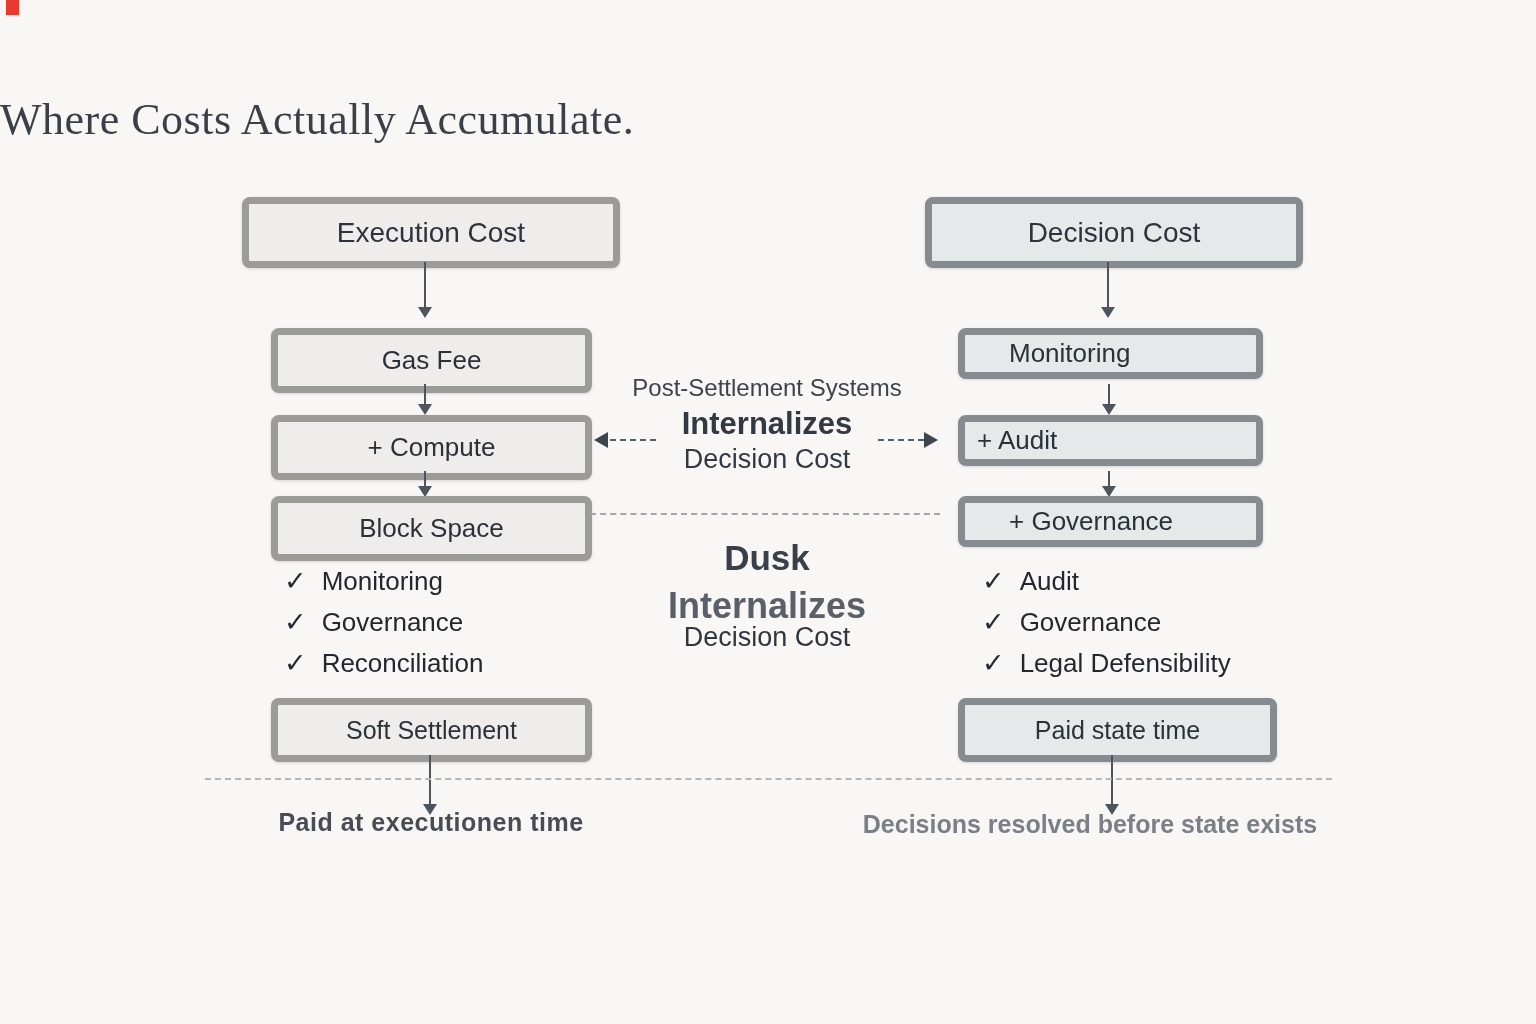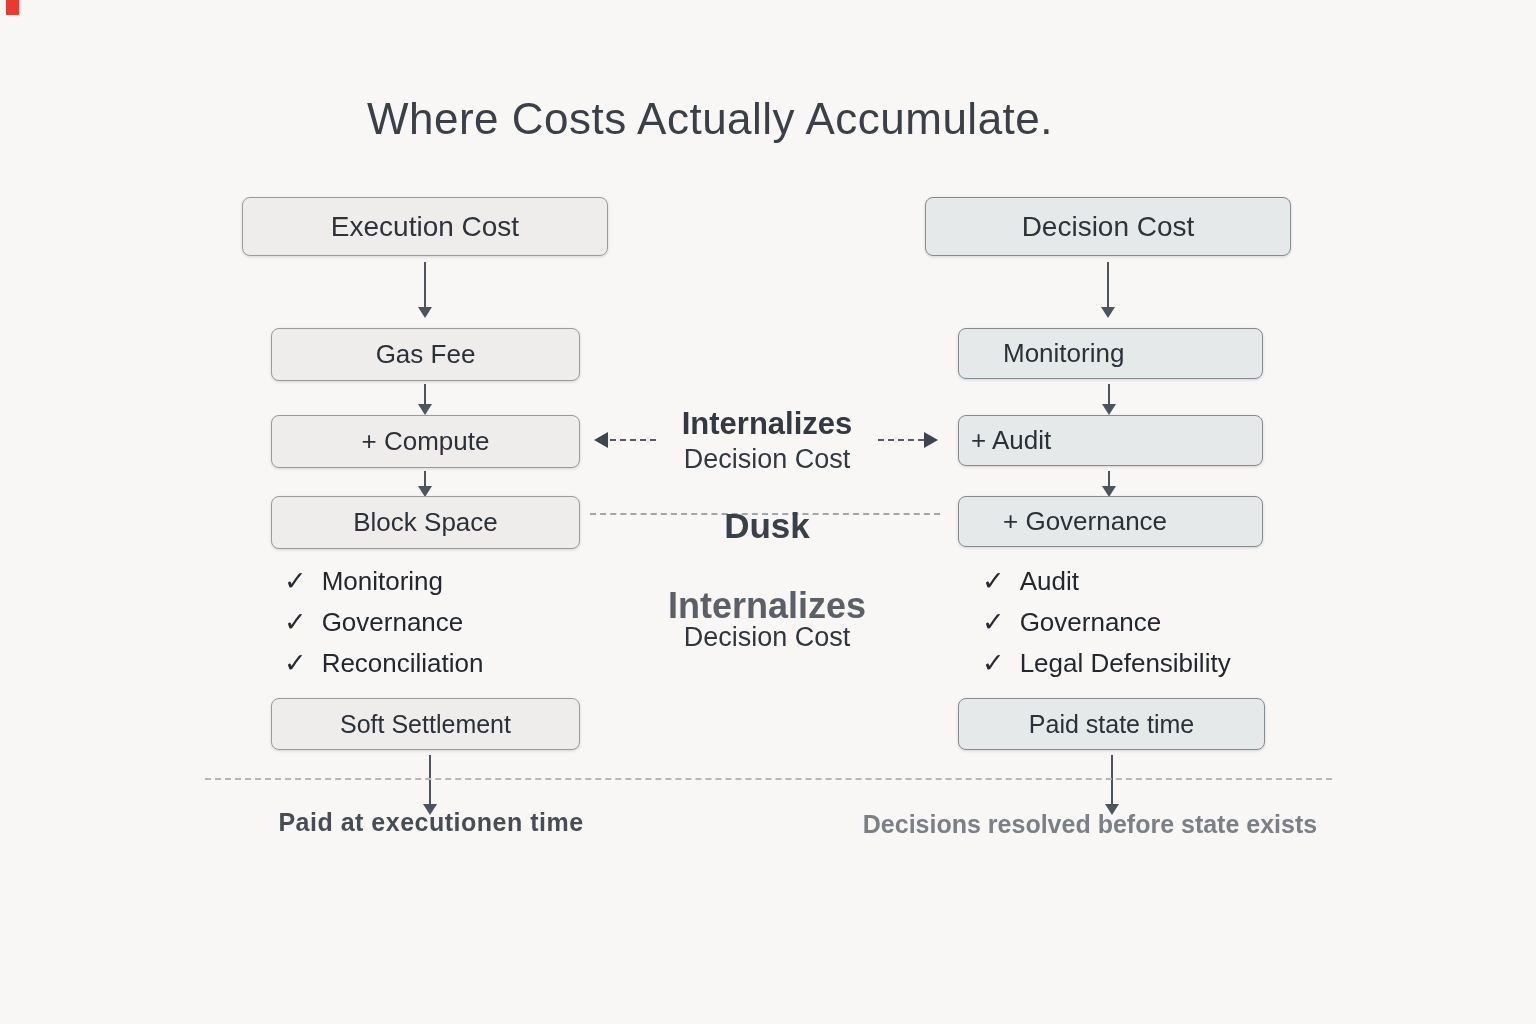--- a/index.html
+++ b/index.html
@@ -13,28 +13,29 @@
     background:#f8f7f6;
     overflow:hidden;
     color:#2e333b;
   }
   .red-mark{
     position:absolute;left:6px;top:0;width:13px;height:15px;
     background:#e63b2e;
   }
   .title{
     position:absolute;left:0;top:94px;width:1420px;
-    margin:0;text-align:center;
+    margin:0;
     font-size:44px;font-weight:500;letter-spacing:.5px;
     color:#3a3f48;
+    font-family:Liberation Serif, serif;
   }
   .box{
     position:absolute;
     display:flex;align-items:center;justify-content:center;
-    border:1px solid #4d7c0f;border-radius:8px;
+    border:7px solid #4d7c0f;border-radius:8px;
     box-shadow:0 1px 3px rgba(0,0,0,.14);
     font-size:26px;color:#2b3139;
   }
   .box.warm{background:#efedeb;border-color:#9b9b98;}
   .box.cool{background:#e5e9ea;border-color:#868b90;}
   .box.header{font-size:28px;font-weight:500;color:#2e333b;}
   .box.left-align{justify-content:flex-start;padding-left:44px;box-sizing:border-box;}
   .varrow{position:absolute;width:2px;background:#4d545e;}
   .ahead-down{position:absolute;width:0;height:0;
     border-left:7px solid transparent;border-right:7px solid transparent;
@@ -156,29 +157,30 @@
 
   <div class="box cool" style="left:958px;top:698px;width:305px;height:50px;font-size:25px;">
     <span>Paid state time</span>
   </div>
 
   <div class="varrow" style="left:1111px;top:755px;height:52px;"></div>
   <div class="ahead-down" style="left:1105px;top:804px;"></div>
 
   <div class="ctext caption-muted" style="left:860px;top:810px;width:460px;">Decisions resolved before state exists</div>
 
+  <div class="ctext" style="left:592px;top:374px;width:350px;font-size:24px;color:#3e434b;">Post-Settlement Systems</div>
   <div class="ctext" style="left:592px;top:406px;width:350px;font-size:31px;font-weight:600;color:#333942;">Internalizes</div>
   <div class="ctext" style="left:592px;top:444px;width:350px;font-size:27px;color:#333942;">Decision Cost</div>
 
   <div class="hdash" style="left:610px;top:439px;width:46px;"></div>
   <div class="ahead-left" style="left:594px;top:432px;"></div>
   <div class="hdash" style="left:878px;top:439px;width:46px;"></div>
   <div class="ahead-right" style="left:924px;top:432px;"></div>
 
   <div class="sep-dash" style="left:590px;top:513px;width:350px;"></div>
 
-  <div class="ctext" style="left:592px;top:506px;width:350px;font-size:35px;font-weight:600;color:#3a4049;">Dusk</div>
+  <div class="ctext" style="left:592px;top:538px;width:350px;font-size:35px;font-weight:600;color:#3a4049;">Dusk</div>
   <div class="ctext" style="left:592px;top:585px;width:350px;font-size:36px;font-weight:600;color:#5a5f68;">Internalizes</div>
   <div class="ctext" style="left:592px;top:622px;width:350px;font-size:27px;color:#31363e;">Decision Cost</div>
 
   <div class="bottom-dash" style="left:205px;top:778px;width:1127px;"></div>
 
 </div>
 
 </body></html>

